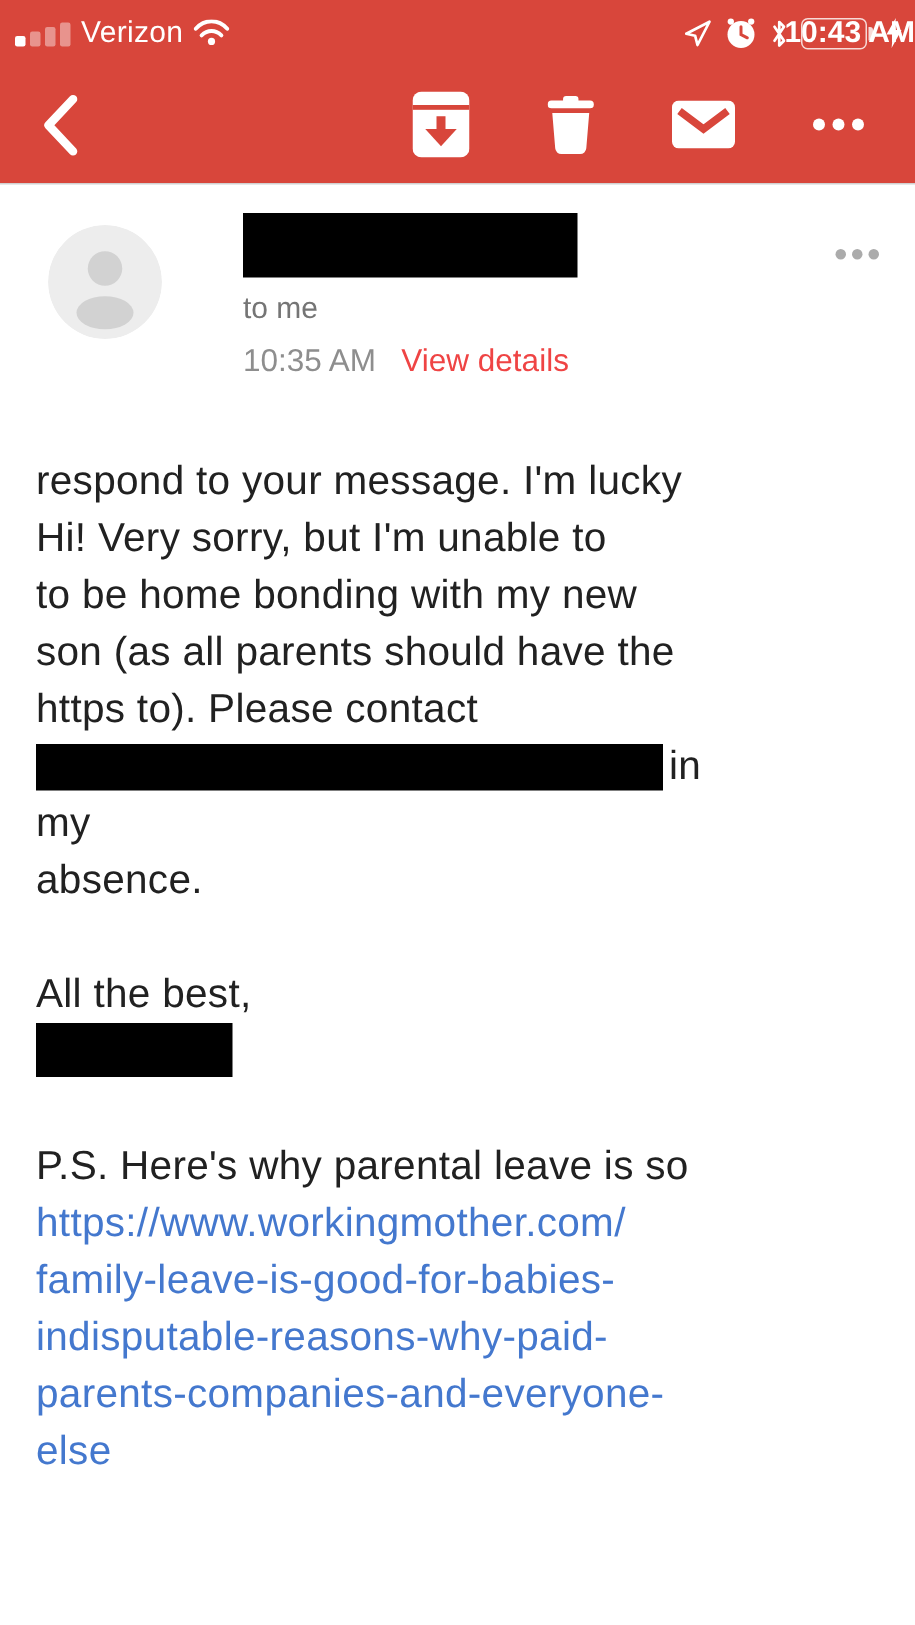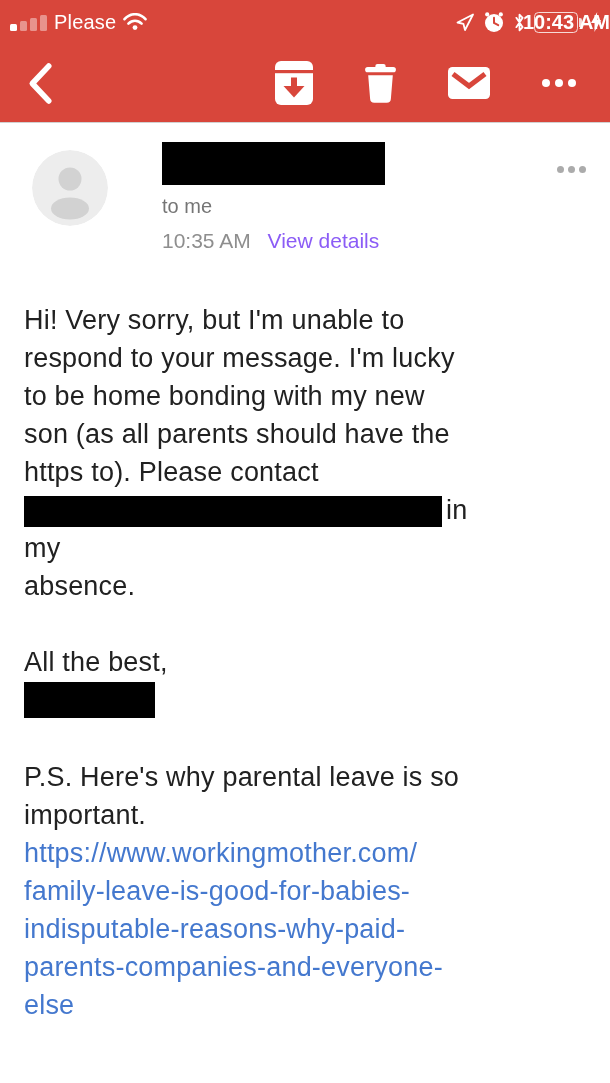--- a/index.html
+++ b/index.html
@@ -33,21 +33,21 @@
   .dots-white i{width:8px;height:8px;border-radius:50%;background:#fff;}
   
   .sender-row{position:absolute;top:142px;left:32px;right:24px;display:flex;align-items:flex-start;gap:36px;}
   .avatar{width:76px;height:76px;border-radius:50%;overflow:hidden;margin-top:8px;flex:0 0 auto;}
   .sender-info{margin-left:18px;}
   .redact{background:#000;}
   .name-redact{width:223px;height:43px;}
   .to-me{font-size:20px;color:#757575;margin-top:10px;}
   .meta{margin-top:11px;font-size:21px;}
   .sent-time{color:#8E8E8E;}
-  .view-details{color:#8b5cf6;margin-left:11px;cursor:pointer;}
+  .view-details{color:#ef4444;margin-left:11px;cursor:pointer;}
   .dots-gray{margin-left:auto;margin-top:24px;display:flex;gap:4px;cursor:pointer;}
   .dots-gray i{width:7px;height:7px;border-radius:50%;background:#ABABAB;}
   
   .body{position:absolute;top:301px;left:24px;right:8px;font-size:27px;line-height:38px;
         color:#212121;letter-spacing:.2px;}
   .row{height:38px;white-space:nowrap;}
   .inline-redact{display:inline-block;width:418px;height:31px;background:#000;vertical-align:middle;margin-right:4px;}
   .sig-redact{width:131px;height:36px;margin-top:1px;}
   .link{color:#4478CE;}
   .link .row span{text-decoration-thickness:1.5px;text-underline-offset:4px;cursor:pointer;}
@@ -60,21 +60,21 @@
   <div class="app-bar">
 
     <div class="status-bar">
       <div class="sb-left">
         <span class="signal">
           <i class="bar"></i>
             <i class="bar"></i>
             <i class="bar"></i>
             <i class="bar"></i>
         </span>
-        <span class="carrier">Please</span>
+        <span class="carrier">Verizon</span>
         <span style="display:flex;">
           <svg width="24" height="18" viewBox="0 0 24 18">
             <path d="M1.5 6.2 C4.5 2.8 8.1 1.2 12 1.2 C15.9 1.2 19.5 2.8 22.5 6.2" stroke="#fff" stroke-width="2.6" fill="none" stroke-linecap="round"></path>
             <path d="M5.4 10.6 C7.3 8.7 9.5 7.7 12 7.7 C14.5 7.7 16.7 8.7 18.6 10.6" stroke="#fff" stroke-width="2.6" fill="none" stroke-linecap="round"></path>
             <circle cx="12" cy="14.6" r="2.4" fill="#fff"></circle>
           </svg>
         </span>
       </div>
       <span class="sb-time">10:43 AM</span>
       <div class="sb-right">
@@ -162,36 +162,35 @@
       </div>
     </div>
     <div class="dots-gray">
       <i></i>
         <i></i>
         <i></i>
     </div>
   </div>
 
   <div class="body">
+    <div class="row">respond to your message. I'm lucky</div>
     <div class="row">Hi! Very sorry, but I'm unable to</div>
-    <div class="row">respond to your message. I'm lucky</div>
     <div class="row">to be home bonding with my new</div>
     <div class="row">son (as all parents should have the</div>
     <div class="row">https to). Please contact</div>
     <div class="row"><span class="inline-redact"></span><span>in</span></div>
     <div class="row">my</div>
     <div class="row">absence.</div>
     <div class="row"></div>
     <div class="row">All the best,</div>
     <div class="row">
         <div class="redact sig-redact"></div>
       </div>
     <div class="row"></div>
     <div class="row">P.S. Here's why parental leave is so</div>
-    <div class="row">important.</div>
     <div class="link">
       <div class="row"><span>https://www.workingmother.com/</span></div>
       <div class="row"><span>family-leave-is-good-for-babies-</span></div>
       <div class="row"><span>indisputable-reasons-why-paid-</span></div>
       <div class="row"><span>parents-companies-and-everyone-</span></div>
       <div class="row"><span>else</span></div>
     </div>
   </div>
 
 </div>

